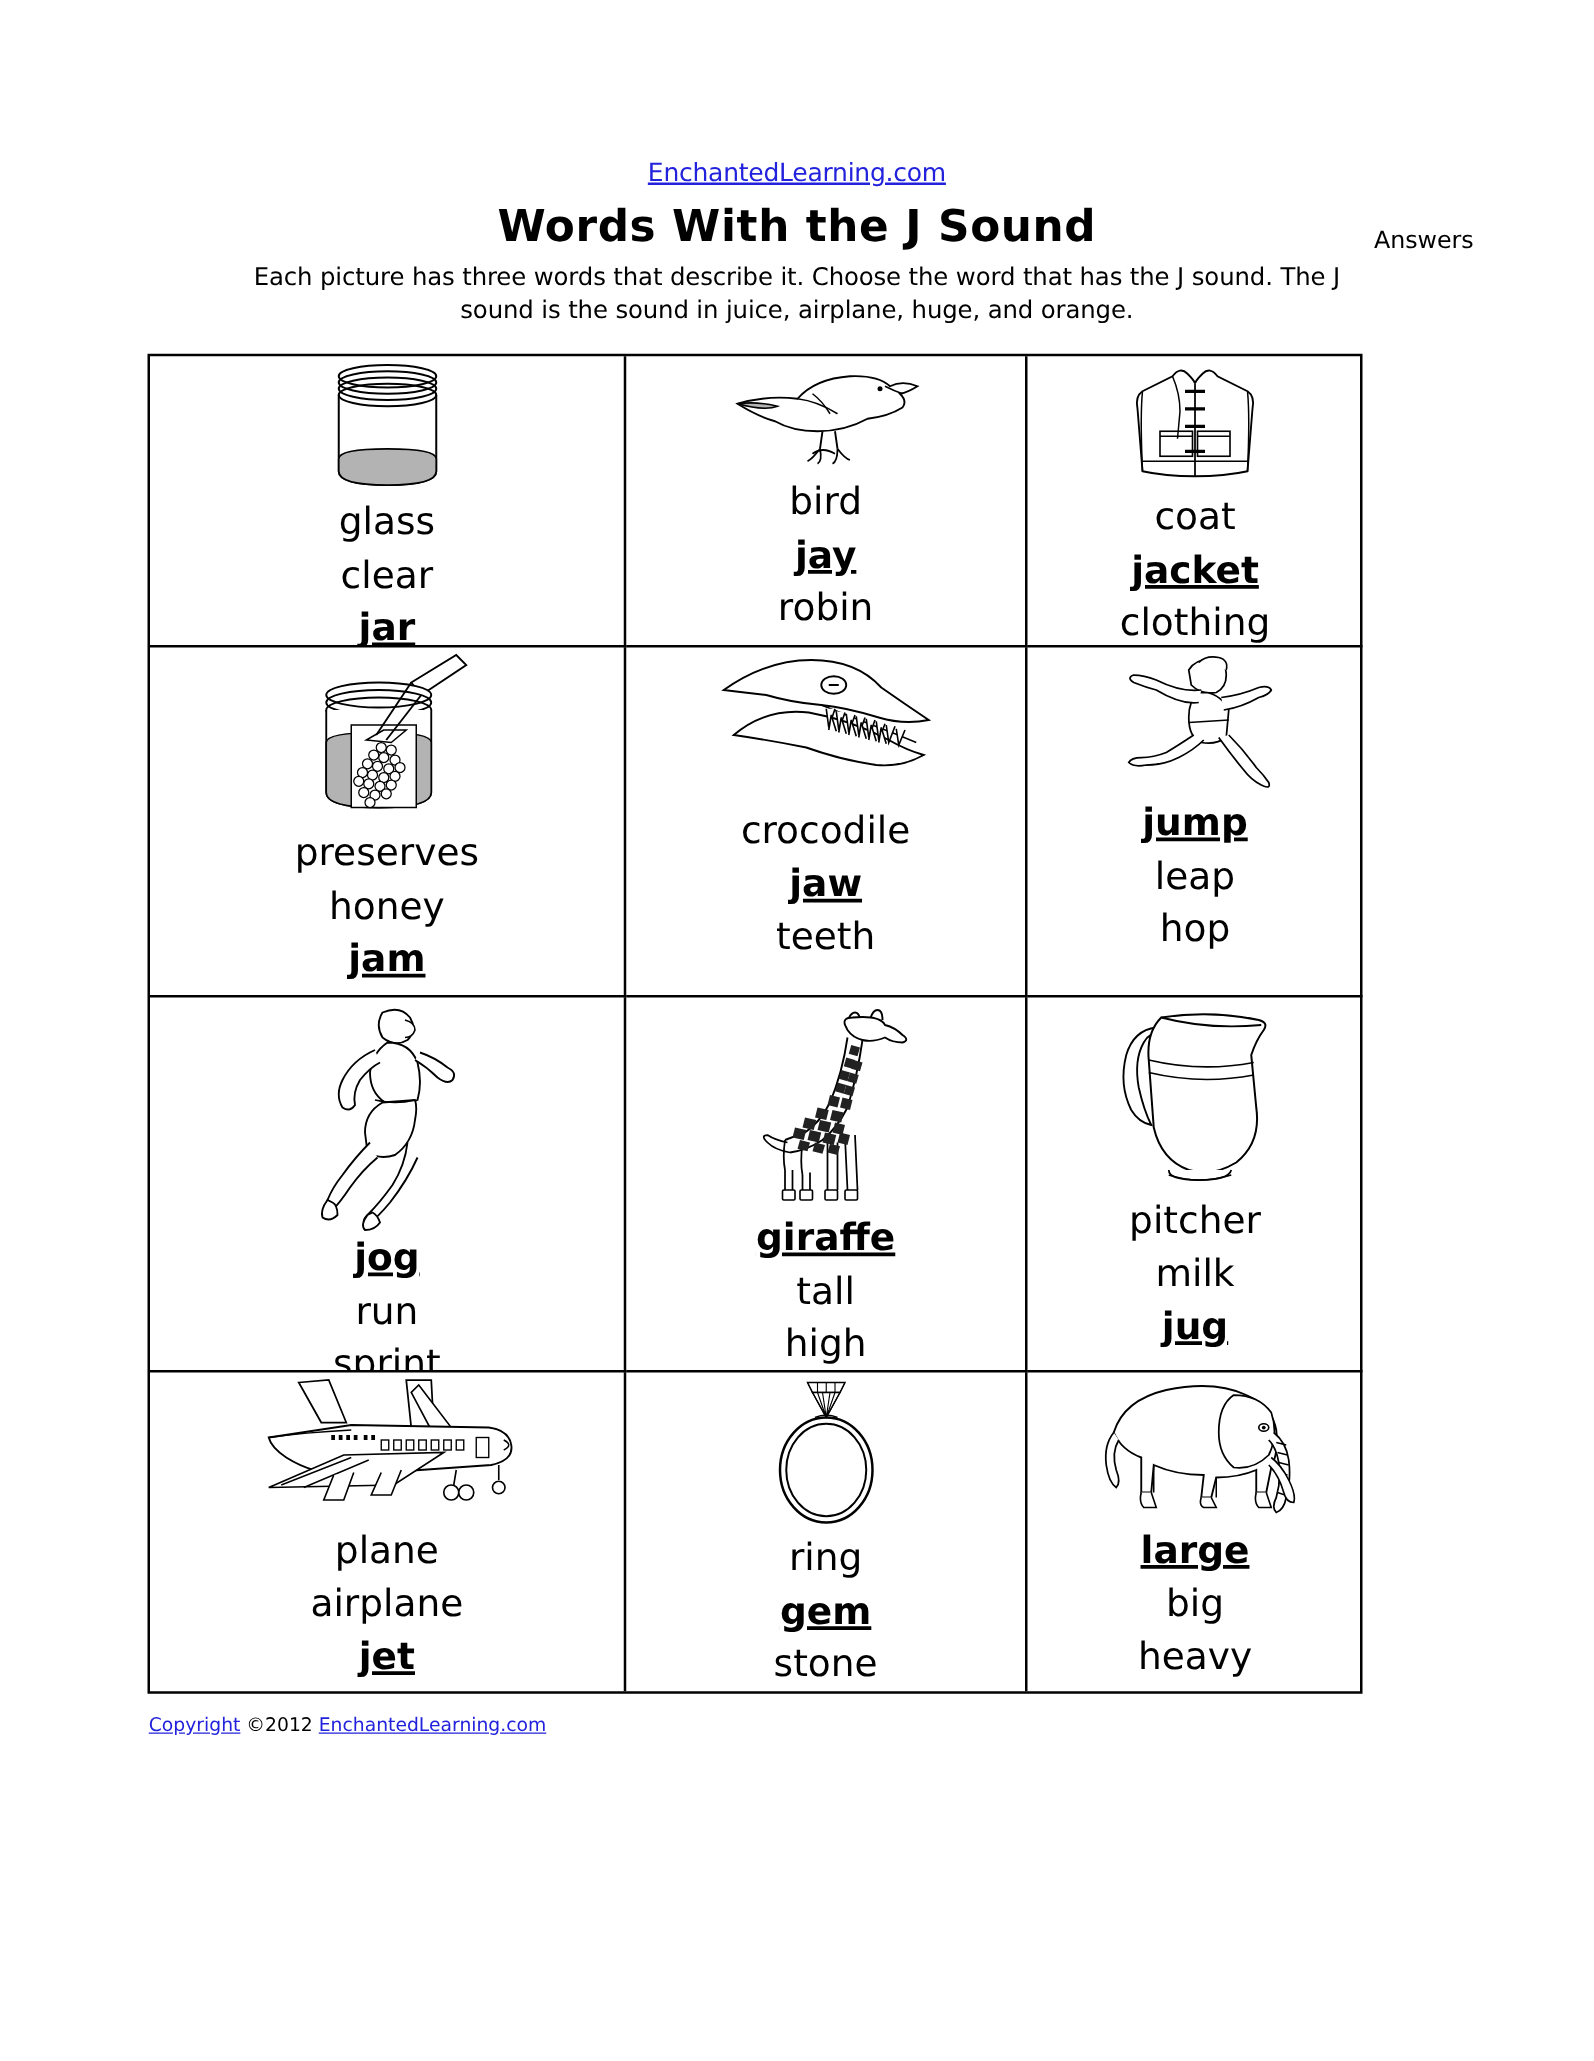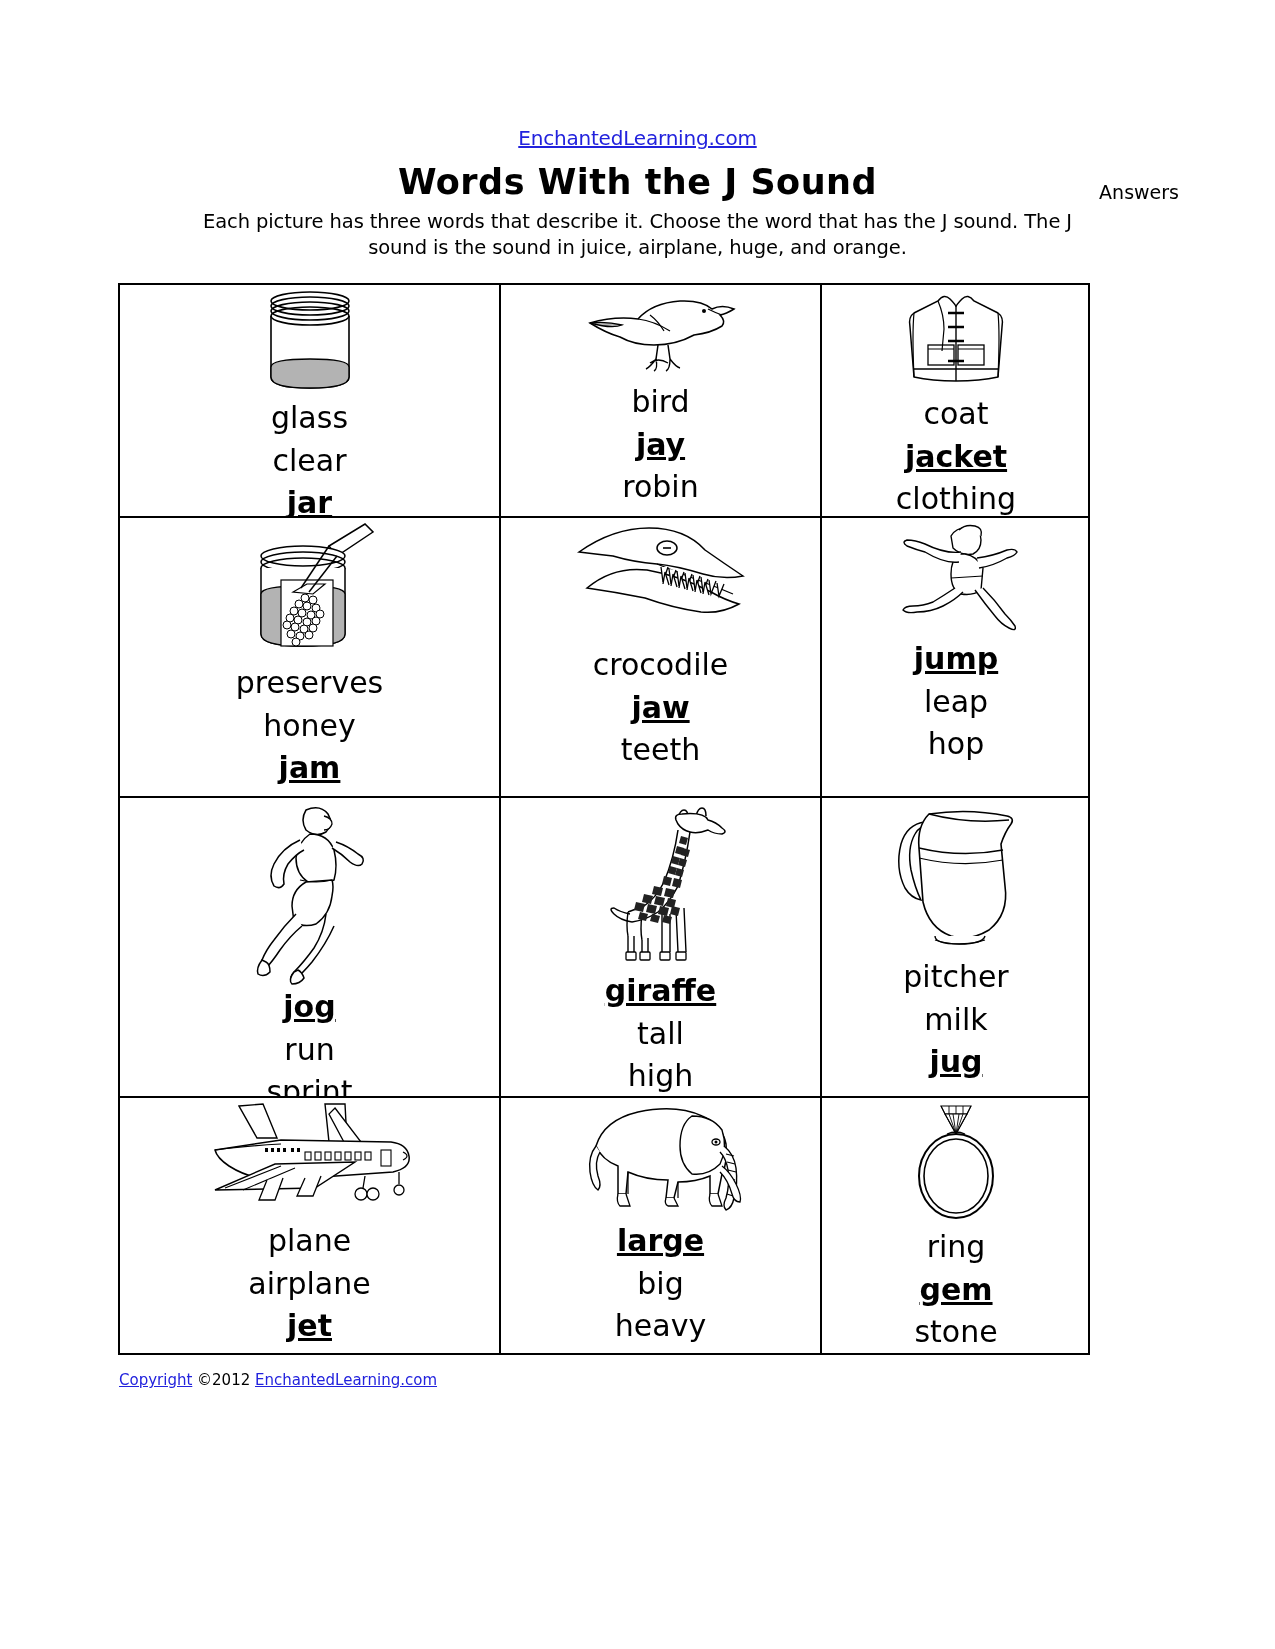--- a/index.html
+++ b/index.html
@@ -442,58 +442,58 @@
       </div>
       <div class="words">
         <div class="word">plane</div>
         <div class="word">airplane</div>
         <div class="word answer">jet</div>
       </div>
     </div>
 
     <div class="cell lastrow">
       <div class="pic">
+        <svg width="110" height="124" viewBox="0 0 110 124">
+          <path d="M40 4 L70 4 L66 12 L44 12 Z" fill="#fff" stroke="#000" stroke-width="1.1"></path>
+          <path d="M44 12 L66 12 L55 32 Z" fill="#fff" stroke="#000" stroke-width="1.1"></path>
+          <path d="M44 12 L55 32 M48 12 L55 32 M52 12 L55 32 M58 12 L55 32 M62 12 L55 32 M66 12 L55 32" fill="none" stroke="#000" stroke-width="0.9"></path>
+          <path d="M40 4 L44 12 M48 4 L48 12 M55 4 L55 12 M62 4 L62 12 M70 4 L66 12" fill="none" stroke="#000" stroke-width="0.9"></path>
+          <ellipse cx="55" cy="74" rx="37" ry="42" fill="none" stroke="#000" stroke-width="2"></ellipse>
+          <ellipse cx="55" cy="74" rx="32" ry="37" fill="none" stroke="#000" stroke-width="1.6"></ellipse>
+          <path d="M46 32 Q55 28 64 32" fill="none" stroke="#000" stroke-width="1.3"></path>
+        </svg>
+      </div>
+      <div class="words">
+        <div class="word">ring</div>
+        <div class="word answer">gem</div>
+        <div class="word">stone</div>
+      </div>
+    </div>
+
+    <div class="cell lastrow">
+      <div class="pic">
         <svg width="170" height="118" viewBox="0 0 170 118">
           <path d="M20 44 Q28 18 62 10 Q100 2 126 14 Q146 22 150 42 Q152 60 146 72 L142 92 L134 92 L134 74 Q120 80 102 80 L98 96 L90 96 L92 78 Q70 78 52 70 L50 92 L42 92 L42 64 Q26 58 20 44 Z" fill="#fff" stroke="#000" stroke-width="1.5"></path>
           <path d="M116 14 Q104 22 104 44 Q104 62 116 72 Q132 74 144 62 Q152 46 146 28 Q136 14 116 14 Z" fill="#fff" stroke="#000" stroke-width="1.4"></path>
           <ellipse cx="140" cy="40" rx="4" ry="3" fill="#fff" stroke="#000" stroke-width="1.3"></ellipse>
           <circle cx="140" cy="40" r="1.5" fill="#000"></circle>
           <path d="M148 44 Q158 52 160 66 Q162 82 158 96 Q156 106 150 108 Q146 104 150 96 Q154 82 152 68 Q150 56 144 50" fill="#fff" stroke="#000" stroke-width="1.4"></path>
           <path d="M150 52 L158 54 M151 60 L159 62 M152 68 L160 70 M152 76 L159 78 M152 84 L158 86 M151 92 L157 94" fill="none" stroke="#000" stroke-width="1.1"></path>
           <path d="M146 64 Q154 70 160 82 Q166 94 164 100 Q158 100 156 92 Q152 78 144 70" fill="#fff" stroke="#000" stroke-width="1.3"></path>
           <path d="M20 44 Q12 54 14 70 Q16 84 22 88 Q26 84 22 74 Q18 60 24 50" fill="#fff" stroke="#000" stroke-width="1.4"></path>
           <path d="M42 92 Q40 100 44 104 L54 104 Q52 98 50 92 M90 96 Q88 102 92 104 L102 104 Q100 100 98 96 M134 92 Q132 100 136 104 L146 104 Q144 98 142 92" fill="#fff" stroke="#000" stroke-width="1.3"></path>
           <path d="M52 70 L52 92 M102 80 L102 96" fill="none" stroke="#000" stroke-width="1.2"></path>
         </svg>
       </div>
       <div class="words">
         <div class="word answer">large</div>
         <div class="word">big</div>
         <div class="word">heavy</div>
       </div>
     </div>
 
-    <div class="cell lastrow">
-      <div class="pic">
-        <svg width="110" height="124" viewBox="0 0 110 124">
-          <path d="M40 4 L70 4 L66 12 L44 12 Z" fill="#fff" stroke="#000" stroke-width="1.1"></path>
-          <path d="M44 12 L66 12 L55 32 Z" fill="#fff" stroke="#000" stroke-width="1.1"></path>
-          <path d="M44 12 L55 32 M48 12 L55 32 M52 12 L55 32 M58 12 L55 32 M62 12 L55 32 M66 12 L55 32" fill="none" stroke="#000" stroke-width="0.9"></path>
-          <path d="M40 4 L44 12 M48 4 L48 12 M55 4 L55 12 M62 4 L62 12 M70 4 L66 12" fill="none" stroke="#000" stroke-width="0.9"></path>
-          <ellipse cx="55" cy="74" rx="37" ry="42" fill="none" stroke="#000" stroke-width="2"></ellipse>
-          <ellipse cx="55" cy="74" rx="32" ry="37" fill="none" stroke="#000" stroke-width="1.6"></ellipse>
-          <path d="M46 32 Q55 28 64 32" fill="none" stroke="#000" stroke-width="1.3"></path>
-        </svg>
-      </div>
-      <div class="words">
-        <div class="word">ring</div>
-        <div class="word answer">gem</div>
-        <div class="word">stone</div>
-      </div>
-    </div>
-
   </div>
 
   <div class="footer">
     <span class="lnk">Copyright</span><span class="mid"> ©2012 </span><span class="lnk">EnchantedLearning.com</span>
   </div>
 
 </div>
 
 </body></html>

